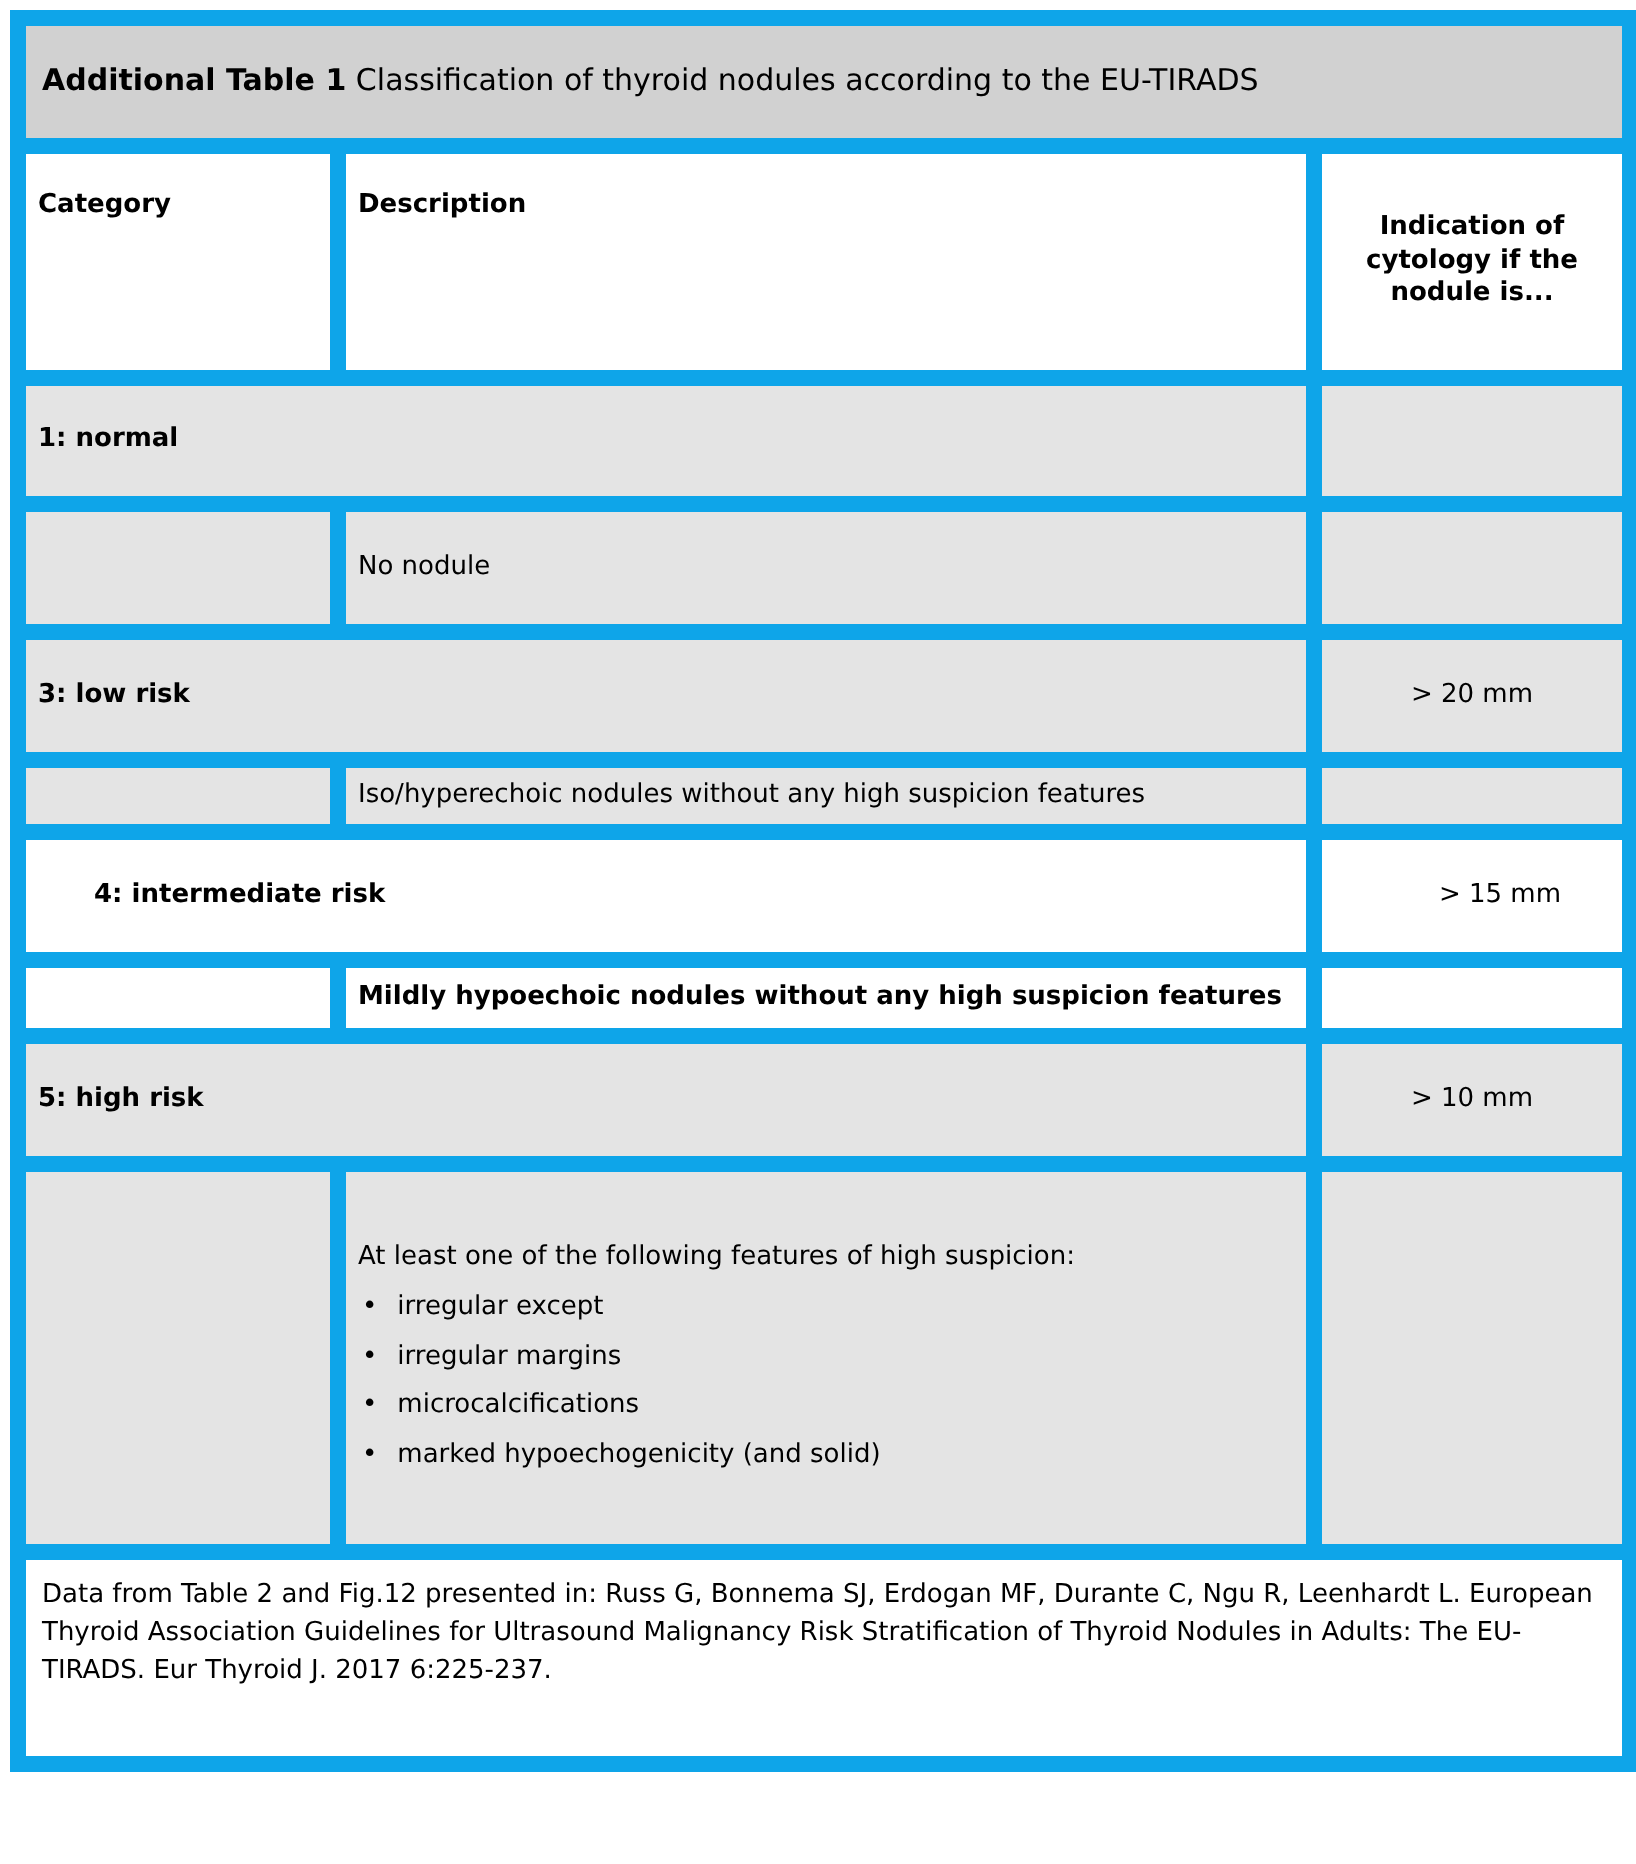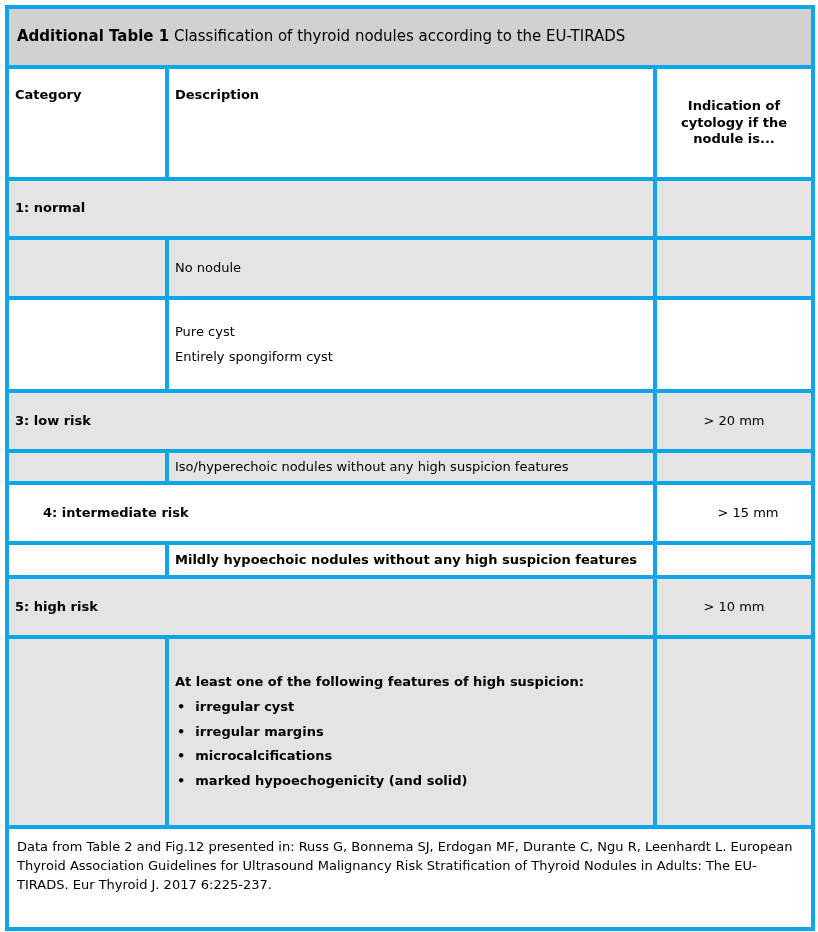--- a/index.html
+++ b/index.html
@@ -12,21 +12,21 @@
   .sheet {
     width: 808px;
     margin: 5px 0 0 5px;
   }
   table.tirads {
     border-collapse: collapse;
     table-layout: fixed;
     width: 808px;
   }
   table.tirads td {
-    border: 4px solid #0ea5e9;
+    border: 8px solid #0ea5e9;
     padding: 2px 6px;
     font-size: 13px;
     line-height: 1.3;
     vertical-align: middle;
     overflow: hidden;
   }
   
   col.c1 { width: 160px; }
   col.c2 { width: 488px; }
   col.c3 { width: 158px; }
@@ -64,21 +64,21 @@
 
   tr.h-s1cat td { height: 51px; }
   tr.h-s1det td { height: 52px; }
   tr.h-s2cat td { height: 72px; }
   tr.h-s2det td { height: 85px; }
   tr.h-s3cat td { height: 52px; }
   tr.h-s3det td { height: 24px; }
   tr.h-s4cat td { height: 52px; padding-left: 34px; }
   tr.h-s4det td { height: 26px; font-weight: bold; }
   tr.h-s5cat td { height: 52px; }
-  tr.h-s5det td { height: 182px; font-weight: bold; }
+  tr.h-s5det td { height: 182px; }
 
   td.desc p {
     margin: 8px 0;
   }
   td.desc p.bullet {
     padding-left: 2px;
   }
   td.desc p.bullet::before {
     content: "\2022";
     margin-right: 10px;
@@ -120,28 +120,20 @@
       <tr class="h-s1cat shade">
         <td colspan="2" class="cat va-top">1: normal</td>
         <td class="ind"></td>
       </tr>
       <tr class="h-s1det shade">
         <td></td>
         <td class="desc">No nodule</td>
         <td></td>
       </tr>
 
-      <tr class="h-s2det">
-        <td></td>
-        <td class="desc">
-          <p>Pure cyst</p>
-          <p>Entirely spongiform cyst</p>
-        </td>
-        <td></td>
-      </tr>
 
       <tr class="h-s3cat shade">
         <td colspan="2" class="cat">3: low risk</td>
         <td class="ind">&gt; 20 mm</td>
       </tr>
       <tr class="h-s3det shade">
         <td></td>
         <td class="desc">Iso/hyperechoic nodules without any high suspicion features</td>
         <td></td>
       </tr>
@@ -157,21 +149,21 @@
       </tr>
 
       <tr class="h-s5cat shade">
         <td colspan="2" class="cat">5: high risk</td>
         <td class="ind">&gt; 10 mm</td>
       </tr>
       <tr class="h-s5det shade">
         <td></td>
         <td class="desc">
           <p>At least one of the following features of high suspicion:</p>
-          <p class="bullet">irregular cyst</p>
+          <p class="bullet">irregular except</p>
           <p class="bullet">irregular margins</p>
           <p class="bullet">microcalcifications</p>
           <p class="bullet">marked hypoechogenicity (and solid)</p>
         </td>
         <td></td>
       </tr>
 
       <tr class="row-footer">
         <td colspan="3">Data from Table 2 and Fig.12 presented in: Russ G, Bonnema SJ, Erdogan MF, Durante C, Ngu R, Leenhardt L. European Thyroid Association Guidelines for Ultrasound Malignancy Risk Stratification of Thyroid Nodules in Adults: The EU-TIRADS. Eur Thyroid J. 2017 6:225-237.</td>
       </tr>

